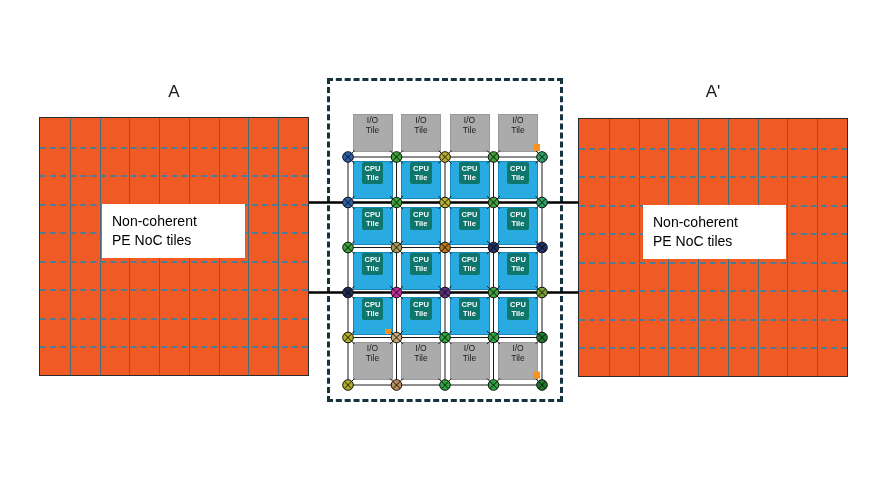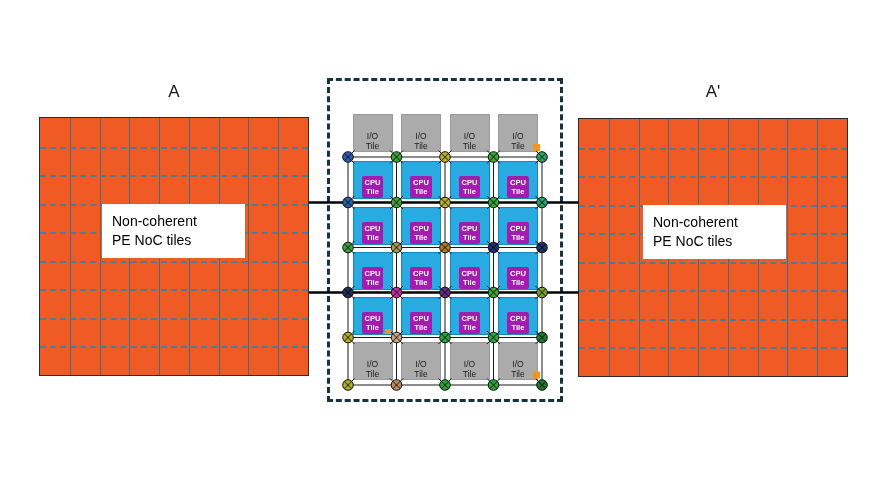--- a/index.html
+++ b/index.html
@@ -20,25 +20,25 @@
     padding:8px 0 8px 10px;box-sizing:border-box;z-index:3;
   }
   .noc-box{
     position:absolute;box-sizing:border-box;border:3px dashed #17333f;background:transparent;z-index:2;
   }
   .noc-title{
     position:absolute;text-align:center;font-size:14px;color:#1a1a1a;z-index:3;
   }
   .tile{
     position:absolute;box-sizing:border-box;z-index:4;
-    display:flex;align-items:flex-end;justify-content:center;text-align:center;
+    display:flex;align-items:flex-start;justify-content:center;text-align:center;
   }
   .tile.io{font-size:8.5px;line-height:10px;color:#1a1a1a;}
   .tile.cpu .chip{
-    background:#a21caf;color:#fff;font-weight:bold;font-size:7.5px;line-height:9px;
+    background:#0f766e;color:#fff;font-weight:bold;font-size:7.5px;line-height:9px;
     padding:2px 3px;border-radius:2px;text-align:center;
   }
   #mesh{position:absolute;left:0;top:0;z-index:5;}
 </style>
 </head>
 <body>
 
 <div id="canvas">
 
   <div class="region-title" style="left:39px;top:82px;width:270px;">A</div>

